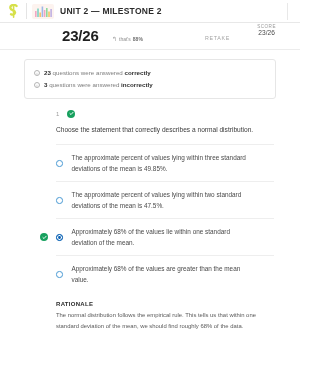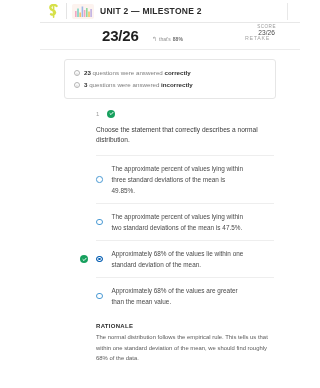--- a/index.html
+++ b/index.html
@@ -6,21 +6,21 @@
 
   html, body {
     width: 300px;
     height: 388px;
     background: #ffffff;
     font-family: "Liberation Sans", sans-serif;
     color: #3c3c3c;
     overflow: hidden;
   }
 
-  .page { position: relative; width: 300px; height: 340px; background:#fff;padding-left:40px; }
+  .page { position: relative; width: 300px; height: 340px; background:#fff; }
 
   
   .topbar {
     height: 23px;
     display: flex;
     align-items: center;
     border-bottom: 1px solid #e8e8e8;
     background: #fff;
     position: relative;
   }

